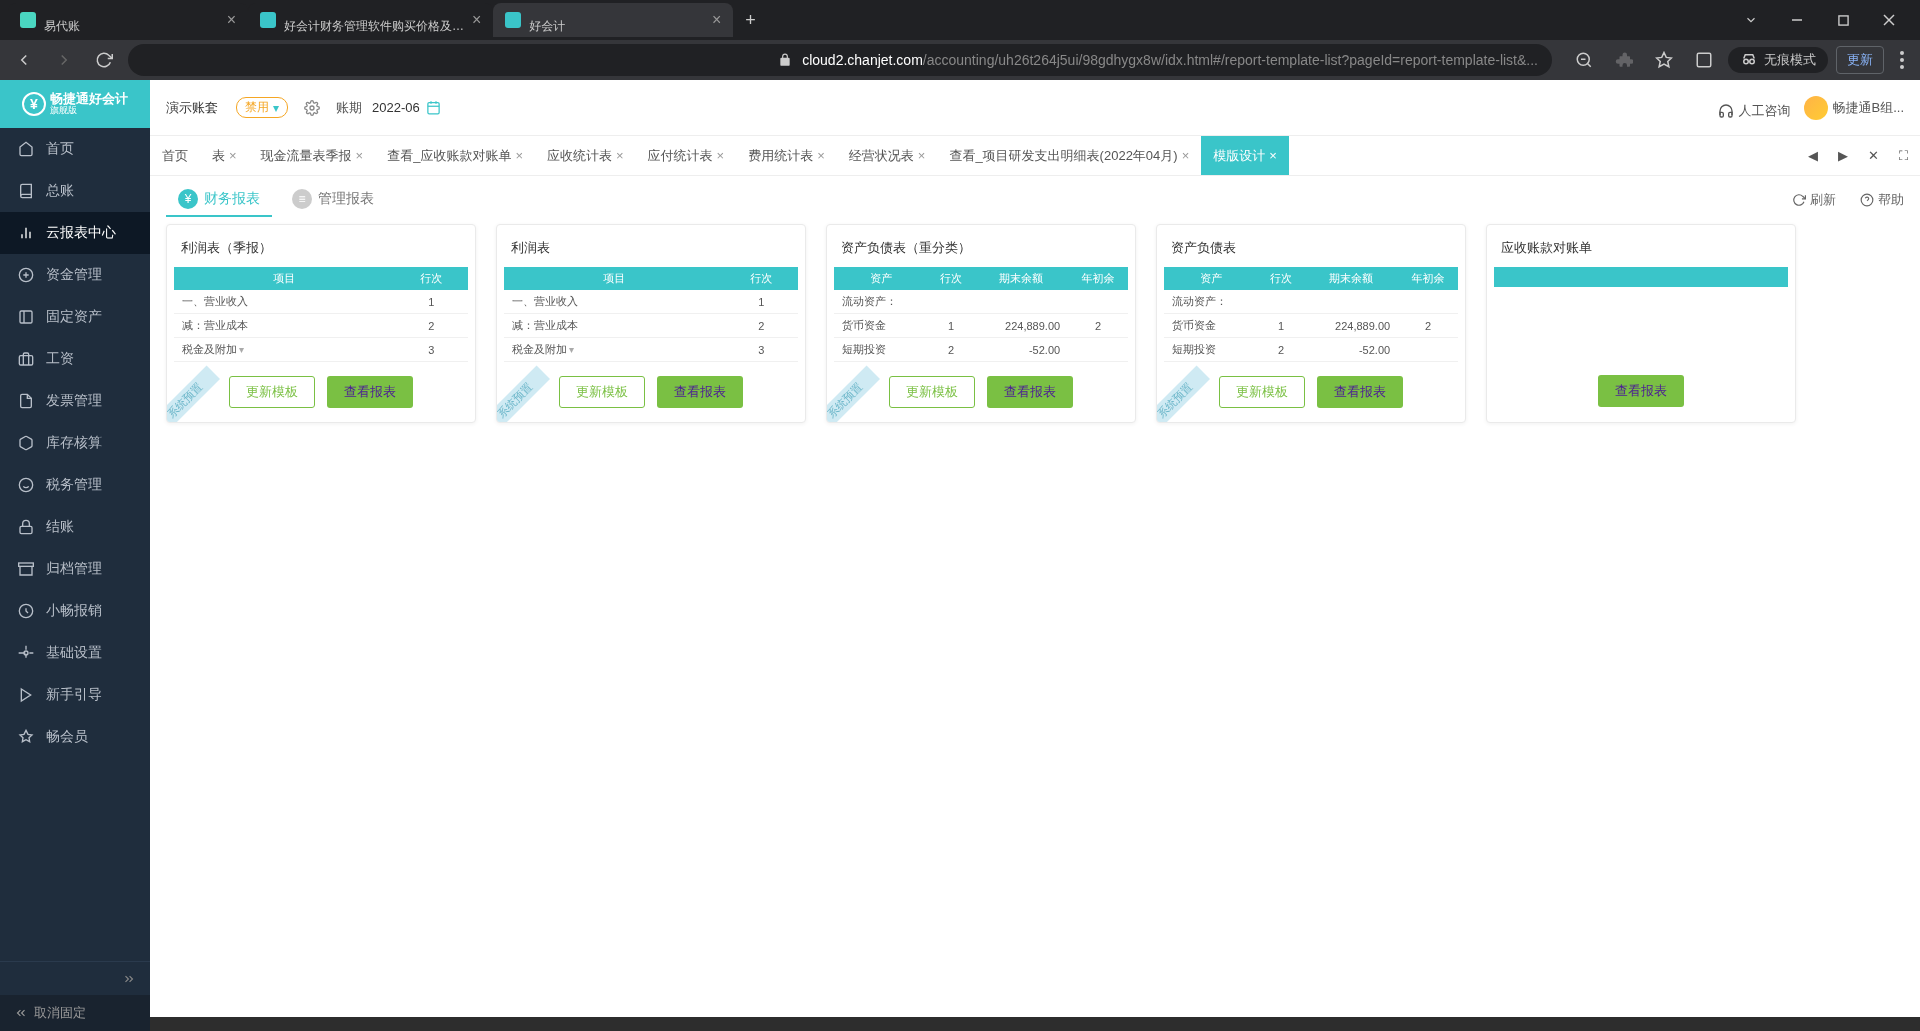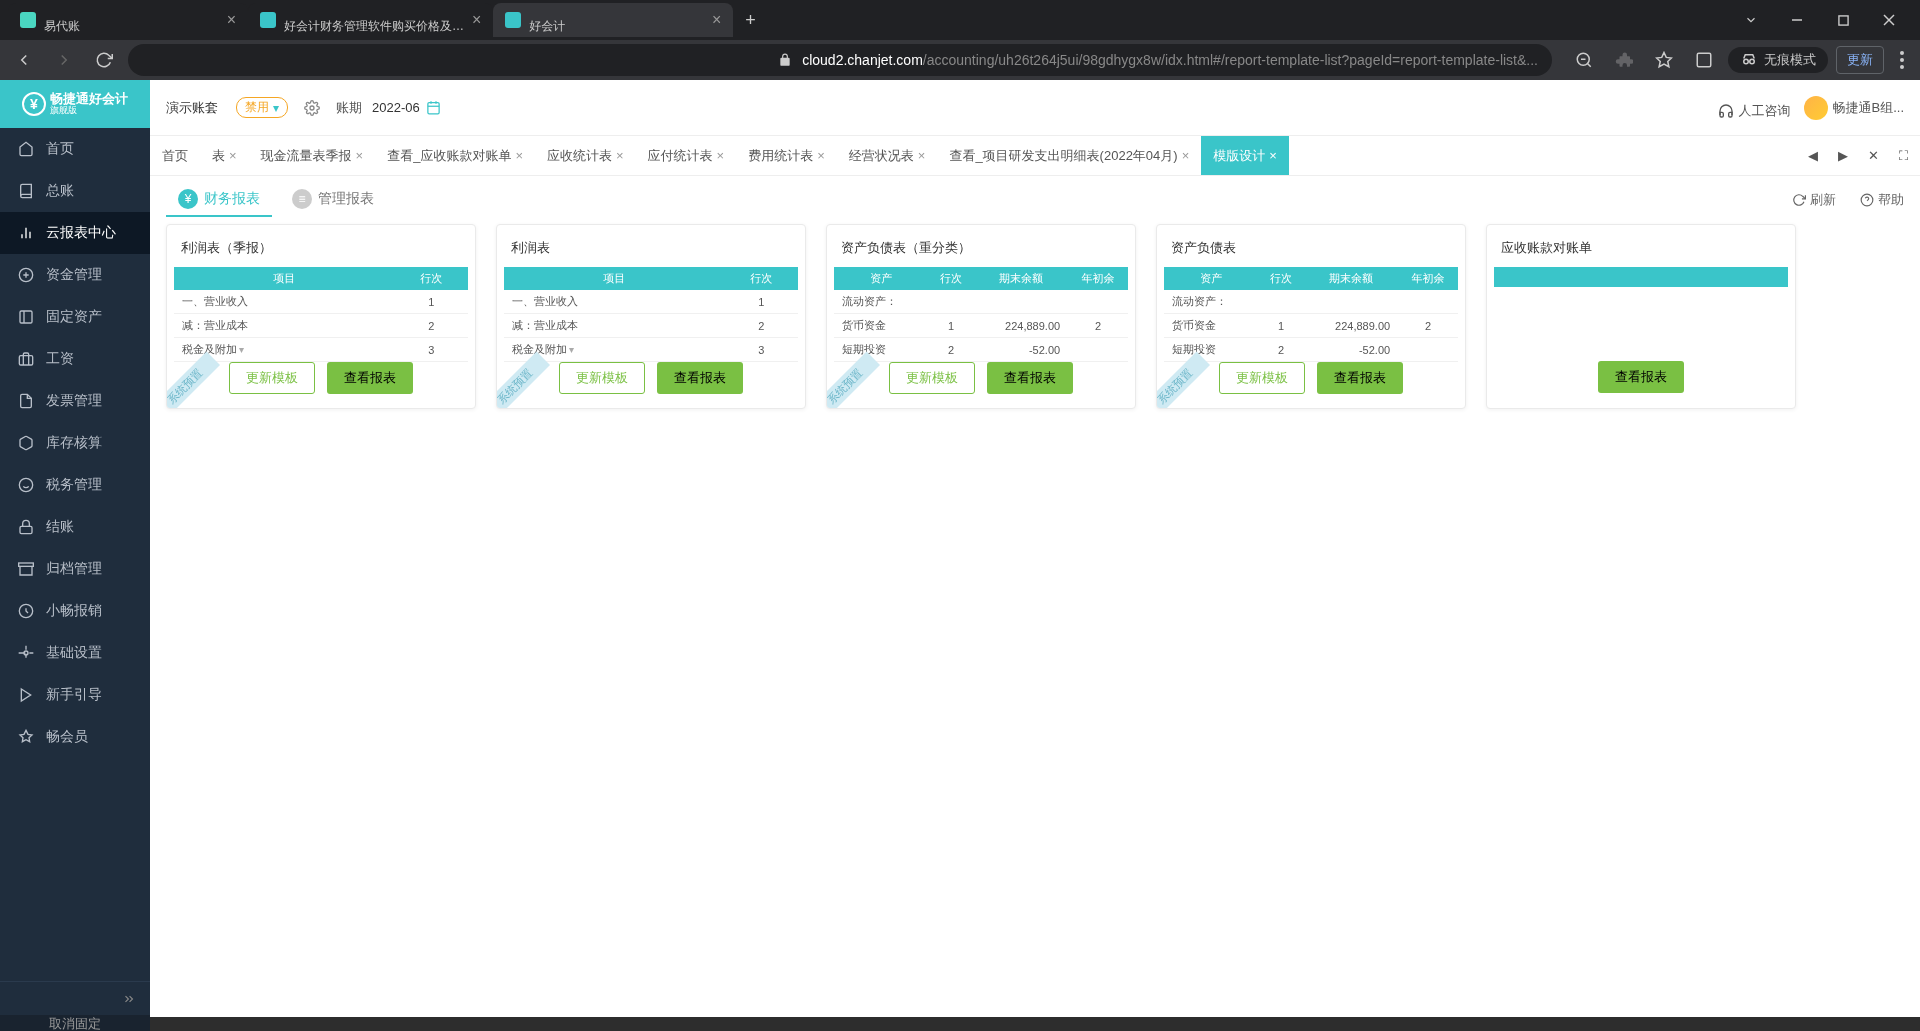--- a/index.html
+++ b/index.html
@@ -35,21 +35,21 @@
 .app { position: absolute; top: 80px; left: 0; right: 0; bottom: 0; background: #fff; display: flex; }
 
 
 .sidebar { width: 150px; background: #1f2d3d; color: #b8bfc9; display: flex; flex-direction: column; }
 .logo { height: 48px; background: #3ac5c9; display: flex; align-items: center; justify-content: center; color: #fff; font-size: 13px; font-weight: bold; gap: 4px; }
 .logo-icon { width: 24px; height: 24px; border: 2px solid #fff; border-radius: 50%; display: flex; align-items: center; justify-content: center; font-size: 14px; }
 .sidebar-menu { flex: 1; overflow-y: auto; }
 .sidebar-item { display: flex; align-items: center; height: 42px; padding: 0 18px; font-size: 14px; cursor: pointer; gap: 12px; }
 .sidebar-item.active { background: #0d1825; color: #fff; }
 .sidebar-collapse { height: 34px; display: flex; align-items: center; justify-content: flex-end; padding: 0 14px; border-top: 1px solid #2a3a4d; cursor: pointer; }
-.sidebar-pin { height: 16px; display: flex; align-items: center; padding: 0 14px; font-size: 13px; color: #999; cursor: pointer; background: #19232f; flex-direction: column;}
+.sidebar-pin { height: 36px; display: flex; align-items: center; padding: 0 14px; font-size: 13px; color: #999; cursor: pointer; background: #19232f;}
 
 
 .main { flex: 1; display: flex; flex-direction: column; overflow: hidden; }
 .app-header { height: 56px; display: flex; align-items: center; padding: 0 16px; border-bottom: 1px solid #eee; font-size: 13px; color: #333; }
 .account-name { margin-right: 18px; }
 .status-badge { border: 1px solid #f5a623; color: #f5a623; padding: 1px 8px; border-radius: 10px; font-size: 12px; display: flex; align-items: center; gap: 4px; cursor: pointer; }
 .status-arrow { color: #3ac5c9; }
 .gear { margin: 0 16px; color: #888; cursor: pointer; }
 .period-label { color: #555; margin-right: 10px; }
 .period-value { color: #333; margin-right: 6px; }
@@ -82,24 +82,24 @@
 .cards { display: flex; flex-wrap: wrap; gap: 20px; }
 .card { width: 310px; background: #fff; border: 1px solid #eaeaea; border-radius: 4px; box-shadow: 0 1px 4px rgba(0,0,0,0.06); padding: 14px 0 14px; position: relative; overflow: hidden; }
 .card-title { font-size: 13px; color: #333; padding: 0 14px 10px; }
 .mini-table { width: calc(100% - 14px); margin-left: 7px; border-collapse: collapse; font-size: 11px; }
 .mini-table th { background: #3ac5c9; color: #fff; font-weight: normal; padding: 4px 6px; text-align: center; }
 .mini-table td { padding: 4px 8px; border-bottom: 1px solid #f0f0f0; color: #555; }
 .mini-table td.num { text-align: center; }
 .mini-table td.val { text-align: right; }
 .neg { color: #e74c3c; }
 .expand-i { color: #aaa; font-size: 10px; margin-left: 2px; }
-.card-actions { display: flex; justify-content: center; gap: 12px; margin-top: 0; padding: 0 14px; }
+.card-actions { display: flex; justify-content: center; gap: 12px; margin-top: 14px; padding: 0 14px; }
 .btn { padding: 6px 16px; border-radius: 3px; font-size: 13px; cursor: pointer; border: 1px solid transparent; }
 .btn-outline { border-color: #7ac043; color: #7ac043; background: #fff; }
-.btn-primary { background: #7ac043; color: #000000; }
+.btn-primary { background: #7ac043; color: #4c1d95; }
 .ribbon { position: absolute; left: -22px; bottom: 12px; width: 80px; background: #cfeaf3; color: #6cb6c9; font-size: 11px; text-align: center; padding: 2px 0; transform: rotate(-45deg); }
 
 
 .empty-body { height: 74px; }
 .bottom-taskbar { position: fixed; bottom: 0; left: 150px; right: 0; height: 14px; background: #2d2d2d; }
 
 svg { display: block; }
 </style>
 </head>
 <body>

